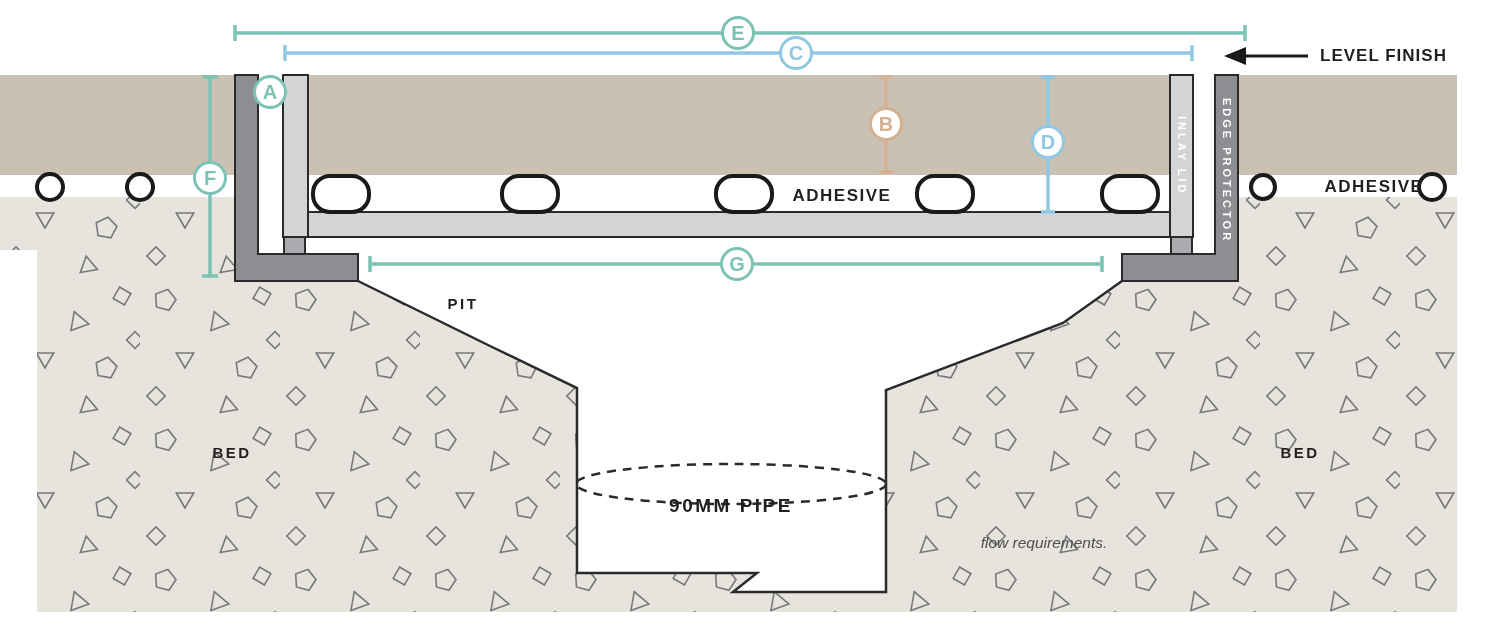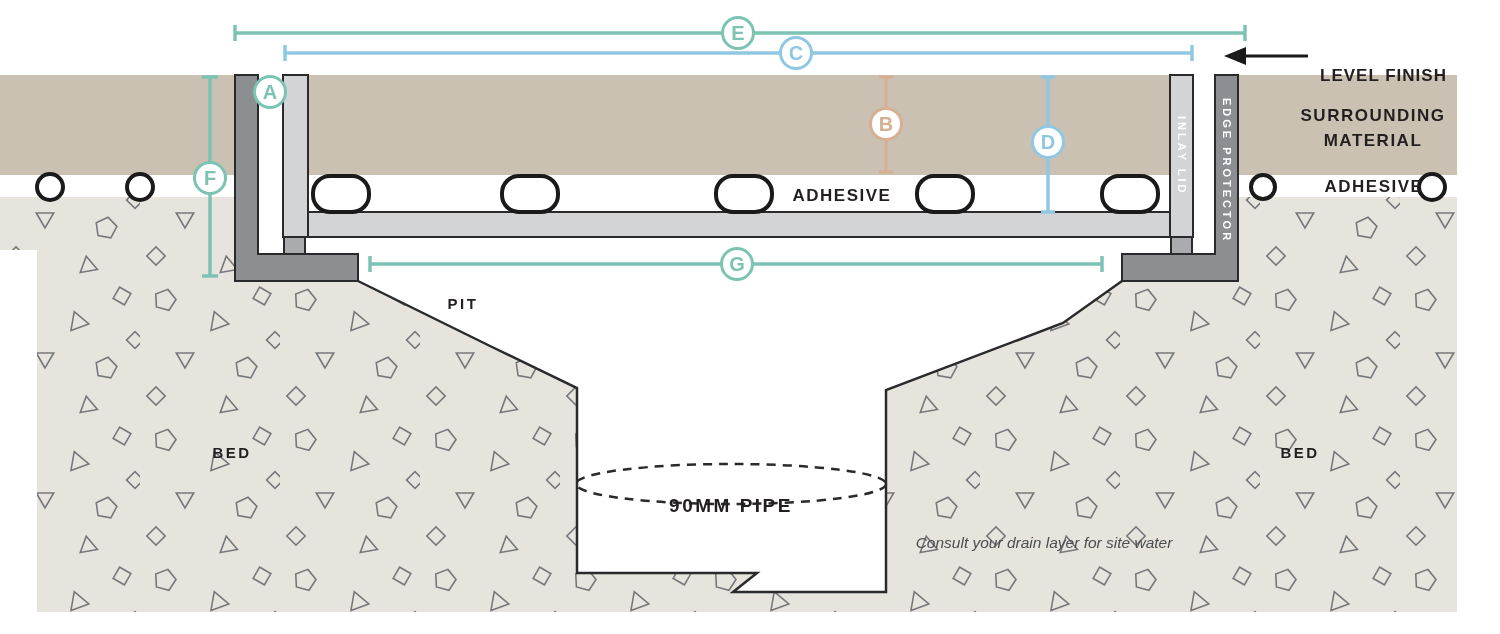--- a/index.html
+++ b/index.html
@@ -34,21 +34,21 @@
   }
   .mk.teal{border:3.5px solid var(--teal,#7cc3b4);color:var(--teal,#7cc3b4);}
   .mk.blue{border:3.5px solid var(--blue,#90c7e3);color:var(--blue,#90c7e3);}
   .mk.tan {border:3.5px solid var(--tan-line,#d5b092);color:var(--tan-line,#d5b092);}
   
   .lbl{position:absolute;font-weight:bold;white-space:nowrap;transform:translate(-50%,-50%);}
   .lbl-inlay{left:697px;top:127px;font-size:20px;letter-spacing:2px;}
   .lbl-surround{left:1373px;top:128px;font-size:17px;letter-spacing:1.5px;line-height:25px;text-align:center;}
   .lbl-adh-left{left:842px;top:196px;font-size:17px;letter-spacing:1.5px;}
   .lbl-adh-right{left:1374px;top:187px;font-size:17px;letter-spacing:1.5px;}
-  .lbl-level{left:1320px;top:56px;font-size:17px;letter-spacing:1px;transform:translate(0,-50%);margin-top:20px;}
+  .lbl-level{left:1320px;top:56px;font-size:17px;letter-spacing:1px;transform:translate(0,-50%);}
   .lbl-pit{left:463px;top:303px;font-size:15px;letter-spacing:2.5px;}
   .lbl-bed-left{left:232px;top:452px;font-size:15px;letter-spacing:2.5px;}
   .lbl-bed-right{left:1300px;top:452px;font-size:15px;letter-spacing:2.5px;}
   .lbl-pipe{left:731px;top:506px;font-size:19px;letter-spacing:2.5px;}
   .note{
     position:absolute;left:1044px;top:543px;transform:translate(-50%,-50%);
     font-style:italic;font-weight:normal;font-size:15.5px;line-height:30px;
     text-align:center;color:#4d4e50;white-space:nowrap;
   }
   .vlabel{
@@ -181,30 +181,26 @@
   <div class="mk teal" style="left:721px;top:16px;">
       <span>E</span>
     </div>
   <div class="mk teal" style="left:193px;top:161px;">
       <span>F</span>
     </div>
   <div class="mk teal" style="left:720px;top:247px;">
       <span>G</span>
     </div>
 
-  <div class="lbl lbl-surround">
-    <div>SURROUNDING</div>
-    <div>MATERIAL</div>
-  </div>
   <div class="lbl lbl-adh-left">ADHESIVE</div>
   <div class="lbl lbl-adh-right">ADHESIVE</div>
   <div class="lbl lbl-level">LEVEL FINISH</div>
   <div class="lbl lbl-pit">PIT</div>
   <div class="lbl lbl-bed-left">BED</div>
   <div class="lbl lbl-bed-right">BED</div>
   <div class="lbl lbl-pipe">90MM PIPE</div>
   <div class="note">
-    <div>Consult your drain layer for site water</div>
+    <div>flow requirements.</div>
   </div>
   <div class="vlabel vlabel-lid">INLAY LID</div>
   <div class="vlabel vlabel-edge">EDGE PROTECTOR</div>
 
 </div>
 
 </body></html>

